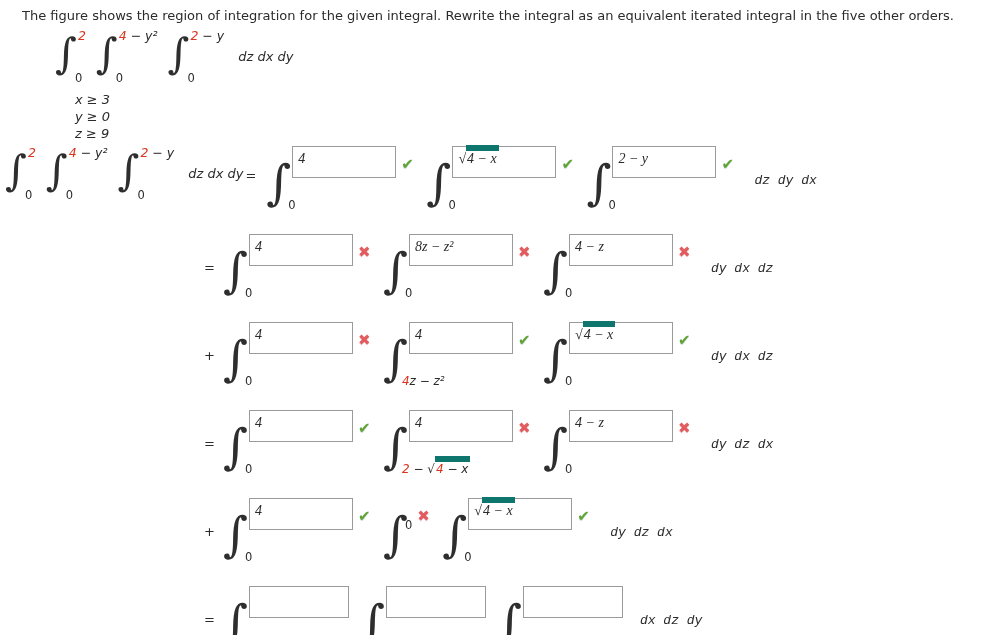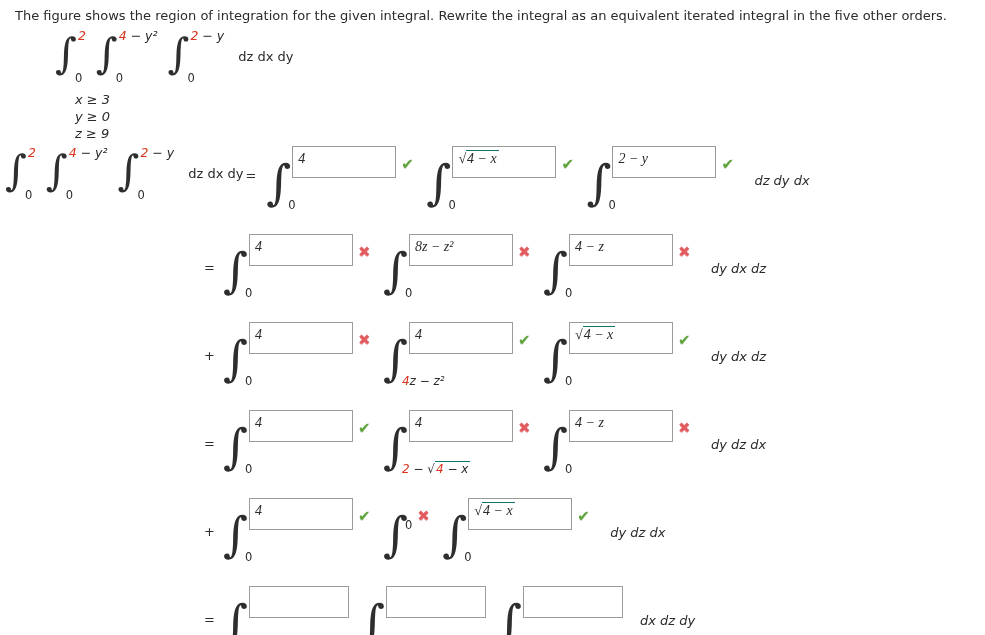--- a/index.html
+++ b/index.html
@@ -1,35 +1,35 @@
 <!DOCTYPE html>
 <html><head>
 <meta charset="utf-8">
 <style>
   html,body{margin:0;padding:0;background:#ffffff;}
   body{
     width:985px;height:635px;overflow:hidden;
     font-family:"DejaVu Sans","Liberation Sans",sans-serif;
     font-size:13px;color:#2b2b2b;
   }
-  .title{padding:8px 0 0 15px;letter-spacing:0;}
+  .title{padding:8px 0 0 22px;letter-spacing:0;}
 
   
   .tint{display:inline-flex;align-items:flex-start;margin-right:10px;}
   .isign{
     font-family:"DejaVu Serif","Liberation Serif",serif;
     font-size:42px;line-height:50px;height:52px;display:inline-block;
     color:#2e2e2e;font-weight:400;
   }
   .tcol{display:inline-flex;flex-direction:column;justify-content:space-between;
         height:56px;margin-left:1px;}
   .thi{font-size:12.5px;font-style:italic;white-space:nowrap;margin-top:-1px;}
   .tlo{font-size:11.5px;margin-left:-3px;}
   .red{color:#d9341c;}
-  .gdiff{margin:20px 0 0 4px;white-space:nowrap;text-align:center;}
+  .gdiff{font-style:italic;margin:20px 0 0 4px;white-space:nowrap;text-align:center;}
 
   .given-block{display:flex;margin:6px 0 0 55px;height:62px;}
   .constraints{margin:0 0 0 75px;font-style:italic;line-height:17px;}
 
   
   .arows{margin-top:4px;}
   .arow{display:flex;align-items:flex-start;height:70px;margin-bottom:18px;margin-left:204px;}
   .arow.first{margin-left:5px;margin-top:2px;}
   .op{margin:26px 8px 0 0;min-width:10px;text-align:center;}
   .row1-eq{margin:22px 10px 0 2px;}
@@ -38,26 +38,26 @@
   .aint .isign{font-size:48px;line-height:56px;height:58px;margin-top:8px;}
   .acol{display:flex;flex-direction:column;align-items:flex-start;margin-left:1px;}
   .abox{
     width:104px;height:32px;border:1px solid #9b9b9b;box-sizing:border-box;
     background:#fff;padding:2px 5px;display:block;
   }
   .mtext{font-family:"Liberation Serif","DejaVu Serif",serif;font-style:italic;font-size:14px;line-height:1.45;white-space:nowrap;}
   .alo{font-size:11.5px;margin-top:20px;margin-left:-4px;}
   .alo.expr{font-style:italic;font-size:12px;margin-left:-7px;white-space:nowrap;}
   .rsign{font-style:normal;}
-  .rad{border-top:1px solid #0f766e;padding:0 2px 0 1px;}
+  .rad{border-top:6px solid #0f766e;padding:0 2px 0 1px;}
   .mark{font-size:15px;font-weight:700;margin:9px 2px 0 5px;width:17px;
         font-family:"DejaVu Sans",sans-serif;}
   .mark.ok{color:#5ea33a;text-shadow:0 1px 0 rgba(60,110,20,.25);}
   .mark.err{color:#e25b5e;text-shadow:0 1px 0 rgba(150,30,30,.2);}
-  .diff{font-style:italic;margin:27px 0 0 8px;white-space:nowrap;}
+  .diff{font-style:italic;margin:27px 0 0 8px;white-space:nowrap;font-family:Liberation Mono, monospace;}
 
   .arow.r6 .aint{margin-right:11px;}
   .arow.r6 .abox{width:100px;}
   .arow.r6 .diff{margin-left:6px;}
 </style>
 </head>
 <body>
 
 <div class="title">The figure shows the region of integration for the given integral. Rewrite the integral as an equivalent iterated integral in the five other orders.</div>
 

